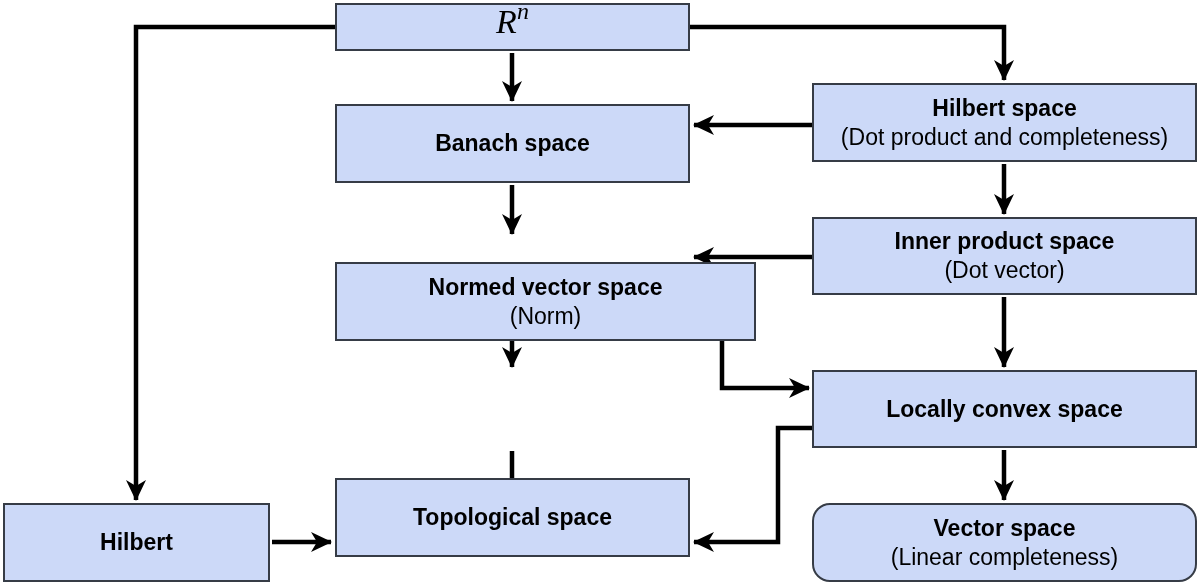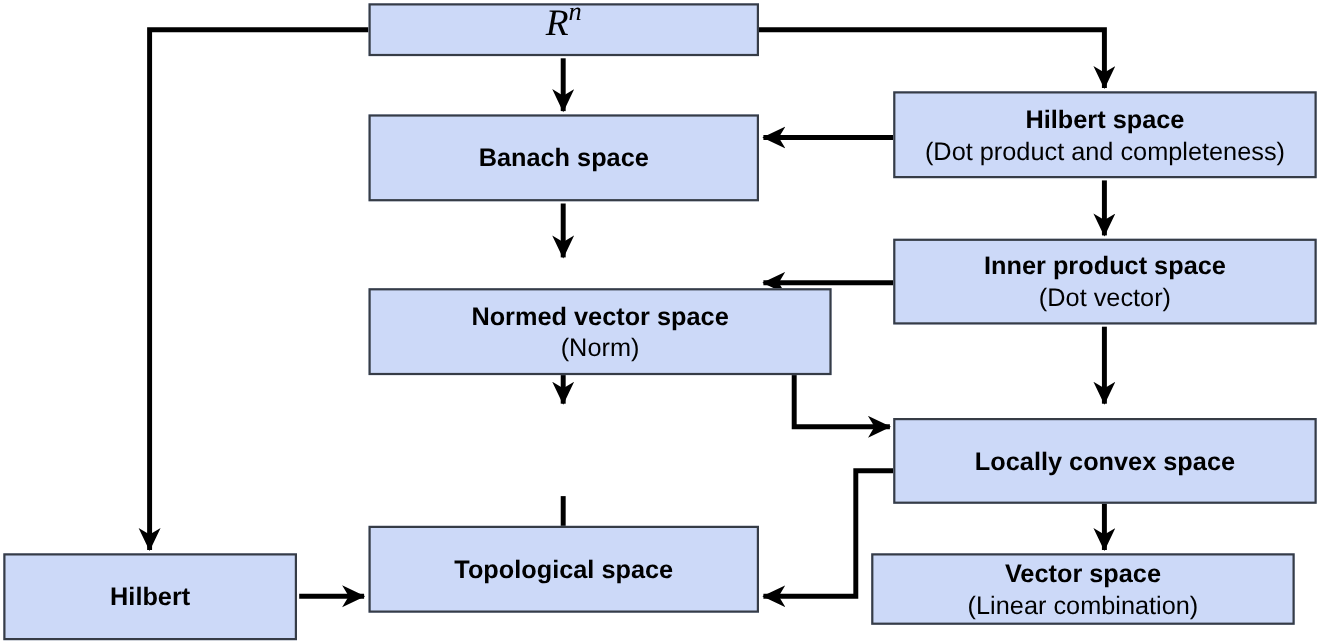--- a/index.html
+++ b/index.html
@@ -57,22 +57,22 @@
     top: -6px;
   }
   
   .pos-rn          { left: 335px; top: 3px;   width: 355px; height: 48px; }
   .pos-banach      { left: 335px; top: 104px; width: 355px; height: 79px; }
   .pos-normed      { left: 335px; top: 246px; width: 421px; height: 79px; margin-top: 16px; }
   .pos-metric      { left: 335px; top: 370px; width: 355px; height: 79px; }
   .pos-topological { left: 335px; top: 478px; width: 355px; height: 79px; }
   .pos-hilbert     { left: 812px; top: 83px;  width: 385px; height: 79px; text-align: center; }
   .pos-inner       { left: 812px; top: 217px; width: 385px; height: 78px; }
-  .pos-locally     { left: 812px; top: 380px; width: 385px; height: 78px; }
-  .pos-vector      { left: 792px; top: 503px; width: 385px; height: 65px; }
+  .pos-locally     { left: 812px; top: 370px; width: 385px; height: 78px; }
+  .pos-vector      { left: 812px; top: 503px; width: 385px; height: 79px; border-radius: 18px; }
   .pos-manifold    { left: 3px;   top: 503px; width: 267px; height: 79px; }
 </style>
 </head>
 <body>
 
 <div class="canvas">
 
   <svg class="edges-layer" width="1200" height="585" viewBox="0 0 1200 585" xmlns="http://www.w3.org/2000/svg">
     <defs>
       <marker id="ah" markerUnits="userSpaceOnUse" markerWidth="26" markerHeight="24" refX="20" refY="10" orient="auto">
@@ -127,20 +127,20 @@
   <div class="node pos-locally">
     <span class="title">Locally convex space</span>
   </div>
 
   <div class="node pos-topological">
     <span class="title">Topological space</span>
   </div>
 
   <div class="node pos-vector">
     <span class="title">Vector space</span>
-    <span class="subtitle">(Linear combination)</span>
+    <span class="subtitle">(Linear completeness)</span>
   </div>
 
   <div class="node pos-manifold">
     <span class="title">Hilbert</span>
   </div>
 
 </div>
 
 </body></html>

